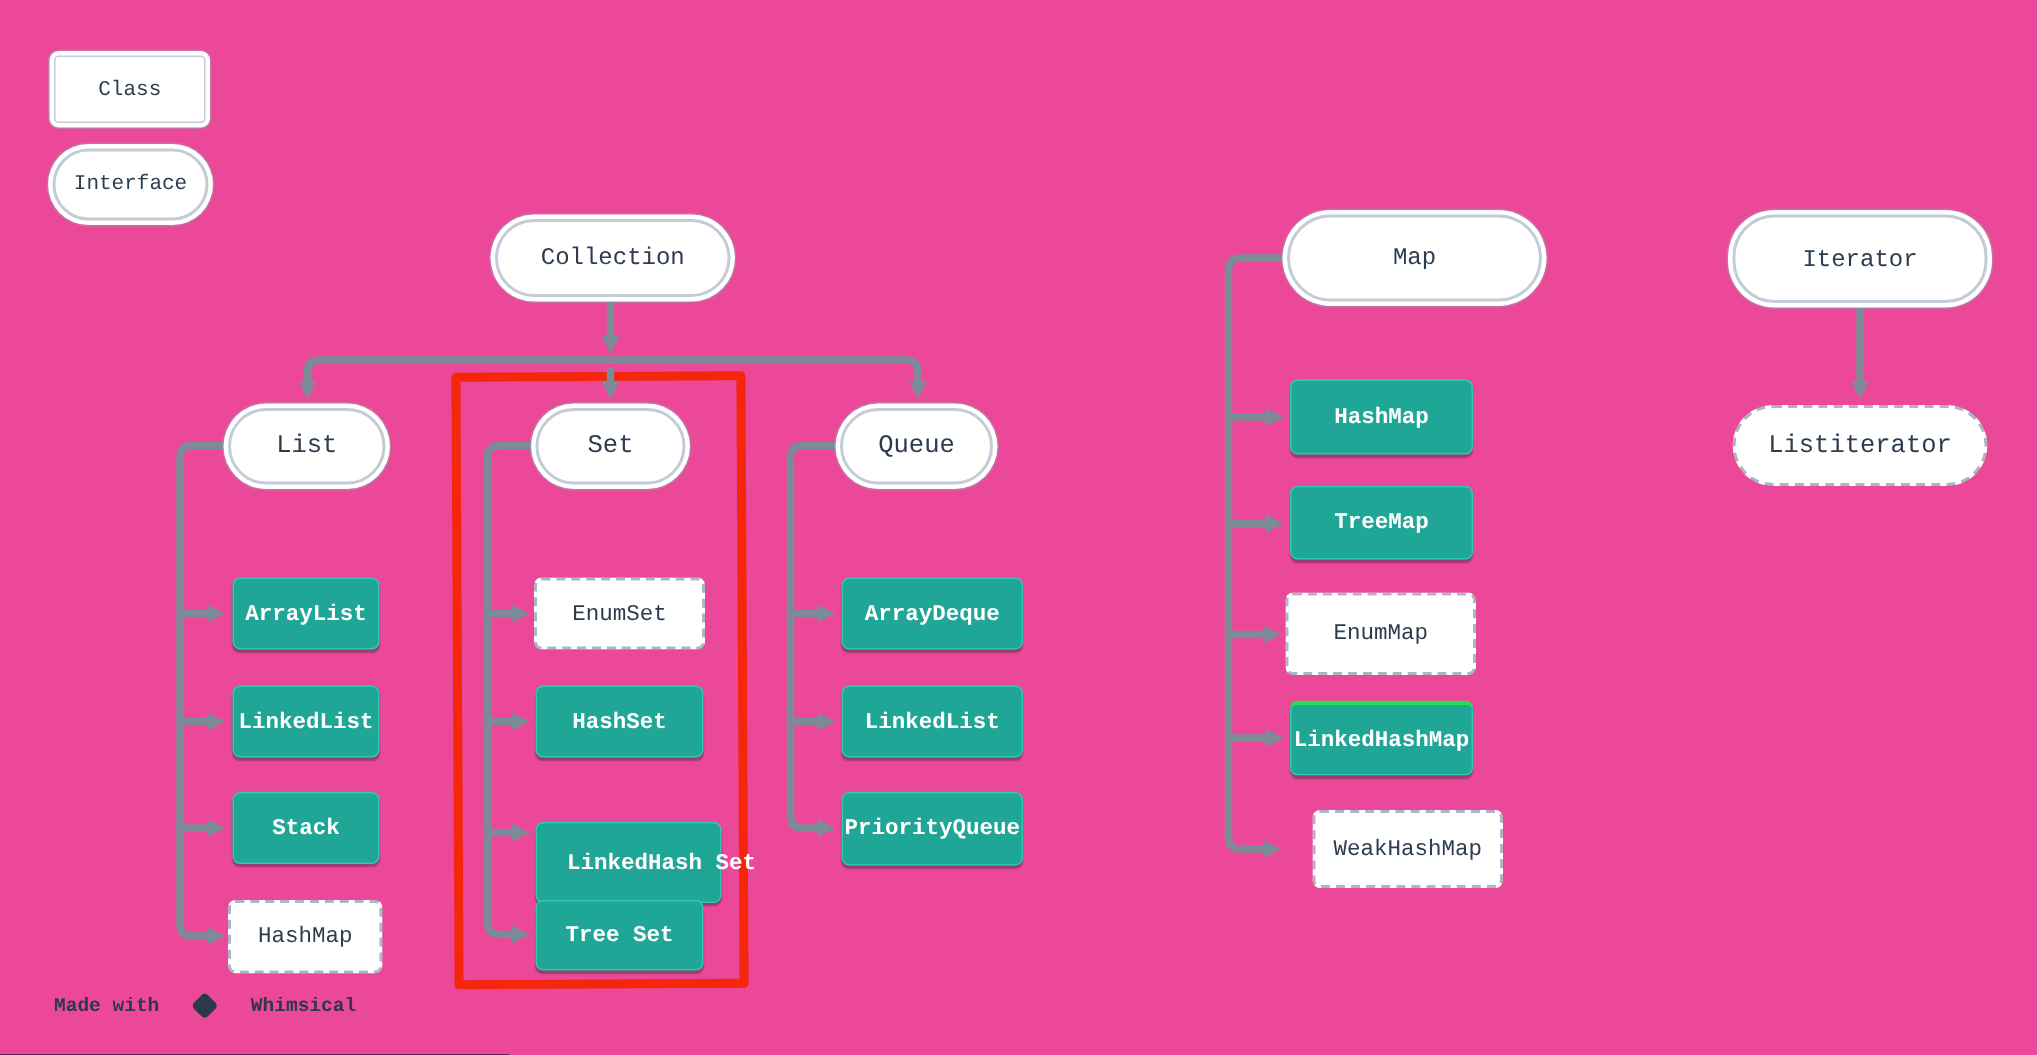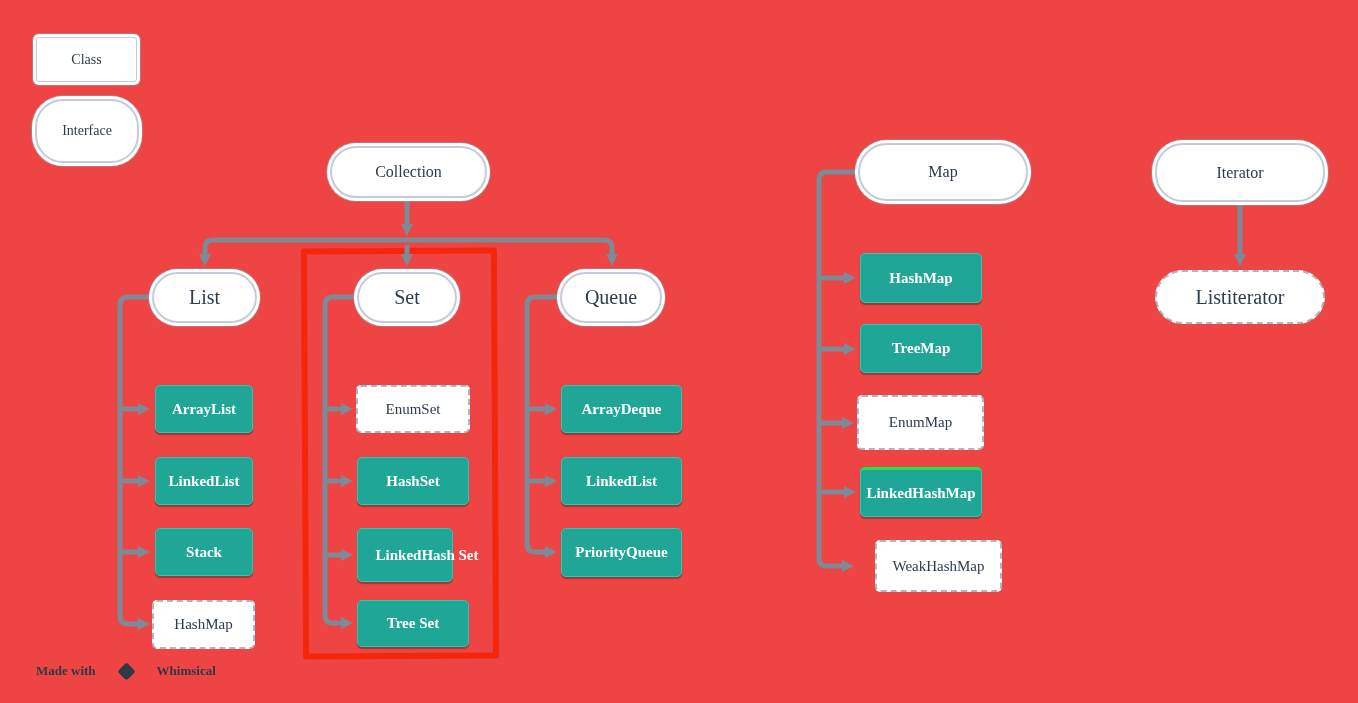--- a/index.html
+++ b/index.html
@@ -1,27 +1,27 @@
 <!DOCTYPE html>
 <html><head>
 <meta charset="utf-8">
 <style>
   html,body{margin:0;padding:0;background:#000;}
   #canvas{
-    position:relative;width:1358px;height:703px;background:#ef4444;
-    font-family:Liberation Serif, serif;overflow:hidden;
+    position:relative;width:1358px;height:703px;background:#ec4899;
+    font-family:Liberation Mono, monospace;overflow:hidden;
   }
   .node{
     position:absolute;display:flex;align-items:center;justify-content:center;
     box-sizing:border-box;text-align:center;white-space:nowrap;
   }
   
   .pill{
     background:#ffffff;border:2px solid #c3ccd6;border-radius:28px;
-    color:#2d3c4e;font-size:20px;
+    color:#2d3c4e;font-size:17px;
     box-shadow:0 0 0 3px #ffffff,0 0 0 4px rgba(150,165,180,.45);
   }
   .pill.big{font-size:16px;}
   .pill.dashed{
     border:2px dashed #aab6c2;box-shadow:none;
   }
   .legend-rect{
     background:#ffffff;border:1.5px solid #c3ccd6;border-radius:3px;
     color:#2d3c4e;font-size:14px;
     box-shadow:0 0 0 3px #ffffff,0 0 0 4px rgba(150,165,180,.45);
@@ -93,38 +93,38 @@
       <path d="M819,278 L846,278" marker-end="url(#arw)"></path>
       <path d="M819,349 L846,349" marker-end="url(#arw)"></path>
       <path d="M819,423 L844,423" marker-end="url(#arw)"></path>
       <path d="M819,492 L846,492" marker-end="url(#arw)"></path>
 
       <path d="M1240,203 L1240,256" marker-end="url(#arw)"></path>
     </g>
   </svg>
 
   <div class="node legend-rect" style="left:36px;top:37px;width:101px;height:45px;">Class</div>
-  <div class="node pill" style="left:35px;top:99px;width:104px;height:64px;font-size:14px;">Interface</div>
+  <div class="node pill" style="left:35px;top:99px;width:104px;height:48px;font-size:14px;">Interface</div>
 
   <div class="node pill big" style="left:330px;top:146px;width:157px;height:52px;">Collection</div>
   <div class="node pill" style="left:152px;top:272px;width:105px;height:51px;">List</div>
   <div class="node pill" style="left:357px;top:272px;width:100px;height:51px;">Set</div>
   <div class="node pill" style="left:560px;top:272px;width:102px;height:51px;">Queue</div>
   <div class="node pill big" style="left:858px;top:143px;width:170px;height:58px;border-radius:29px;">Map</div>
   <div class="node pill big" style="left:1155px;top:143px;width:170px;height:59px;border-radius:28px;">Iterator</div>
   <div class="node pill dashed" style="left:1155px;top:270px;width:170px;height:54px;">Listiterator</div>
 
   <div class="node cls" style="left:155px;top:385px;width:98px;height:48px;">ArrayList</div>
   <div class="node cls" style="left:155px;top:457px;width:98px;height:48px;">LinkedList</div>
   <div class="node cls" style="left:155px;top:528px;width:98px;height:48px;">Stack</div>
   <div class="node cls-dashed" style="left:152px;top:600px;width:103px;height:49px;">HashMap</div>
 
   <div class="node cls-dashed" style="left:356px;top:385px;width:114px;height:48px;">EnumSet</div>
   <div class="node cls" style="left:357px;top:457px;width:112px;height:48px;">HashSet</div>
-  <div class="node cls" style="left:357px;top:528px;width:96px;height:54px;padding-left:44px;">LinkedHash Set</div>
+  <div class="node cls" style="left:357px;top:548px;width:124px;height:54px;padding-left:44px;">LinkedHash Set</div>
   <div class="node cls" style="left:357px;top:600px;width:112px;height:47px;">Tree Set</div>
 
   <div class="node cls" style="left:561px;top:385px;width:121px;height:48px;">ArrayDeque</div>
   <div class="node cls" style="left:561px;top:457px;width:121px;height:48px;">LinkedList</div>
   <div class="node cls" style="left:561px;top:528px;width:121px;height:49px;">PriorityQueue</div>
 
   <div class="node cls" style="left:860px;top:253px;width:122px;height:50px;">HashMap</div>
   <div class="node cls" style="left:860px;top:324px;width:122px;height:49px;">TreeMap</div>
   <div class="node cls-dashed" style="left:857px;top:395px;width:127px;height:55px;">EnumMap</div>
   <div class="node cls green-top" style="left:860px;top:467px;width:122px;height:50px;">LinkedHashMap</div>

